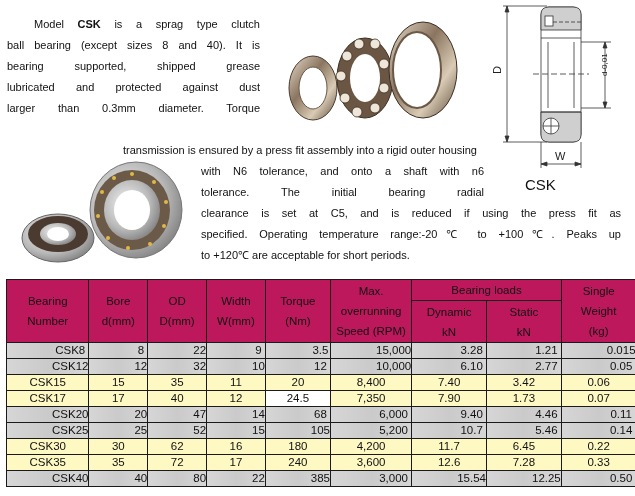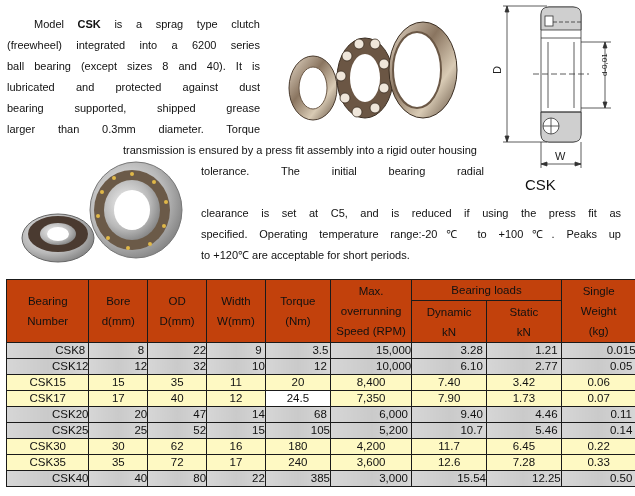--- a/index.html
+++ b/index.html
@@ -26,42 +26,42 @@
     .diagram-caption { position: absolute; left: 525px; top: 176px; font-size: 15px; color: #111; }
 
     table.spec {
       position: absolute; left: 6px; top: 279px; width: 614px;
       border-collapse: collapse; font-size: 11.5px; color: #111;
     }
     table.spec th, table.spec td {
       border: 1px solid #1a1a1a; text-align: center; padding: 0;
     }
     table.spec thead th {
-      background: #c2410c; font-weight: normal; line-height: 20px; vertical-align: middle;
+      background: #be185d; font-weight: normal; line-height: 20px; vertical-align: middle;
     }
     table.spec thead tr.h1 th.rs { height: 62px; }
     table.spec thead tr.h1 th.group { height: 20px; }
     table.spec tbody td { height: 15px; line-height: 15px; font-size: 11.5px; }
     tr.shade td { background: linear-gradient(90deg,#d6d6d6 0%,#cacaca 50%,#d6d6d6 100%); padding-left: 45px; }
     tr.light td { background: #fef9c3; }
     tr.light td.white { background: #ffffff; border-radius: 7px; }
   </style>
 </head>
 <body>
 
 <div class="para para-1">
   <span class="line first"><span>Model </span><b>CSK</b><span> is a sprag type clutch</span></span>
-  <span class="line">(freewheel) integrated into a 6200 series</span>
   <span class="line">ball bearing (except sizes 8 and 40). It is</span>
+  <span class="line">bearing supported, shipped grease</span>
   <span class="line">lubricated and protected against dust</span>
-  <span class="line">bearing supported, shipped grease</span>
   <span class="line">larger than 0.3mm diameter. Torque</span>
 </div>
 <div class="para para-wide">transmission is ensured by a press fit assembly into a rigid outer housing</div>
 <div class="para para-2">
+  <span class="line">with N6 tolerance, and onto a shaft with n6</span>
   <span class="line">tolerance. The initial bearing radial</span>
 </div>
 <div class="para para-3">
   <span class="line">clearance is set at C5, and is reduced if using the press fit as</span>
   <span class="line">specified. Operating temperature range:-20℃ to +100℃. Peaks up</span>
   <span class="line last">to +120℃ are acceptable for short periods.</span>
 </div>
 
 <svg class="img-exploded" viewBox="0 0 185 120">
   <defs>

